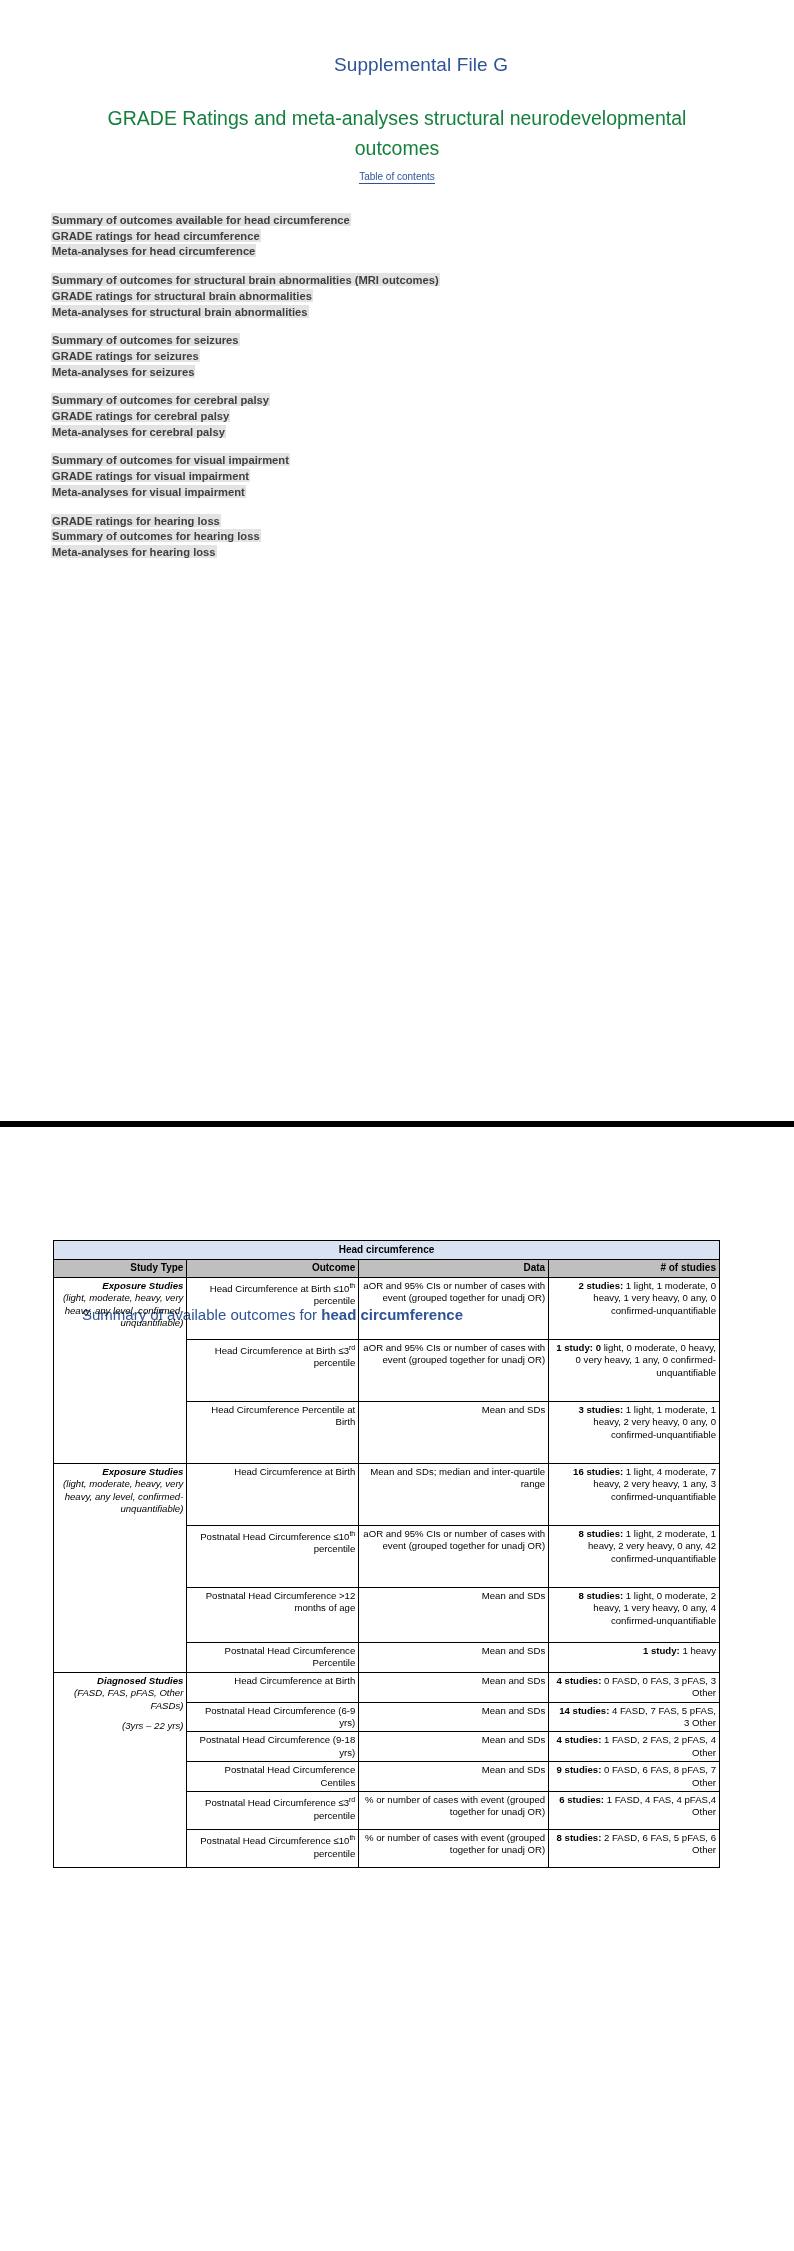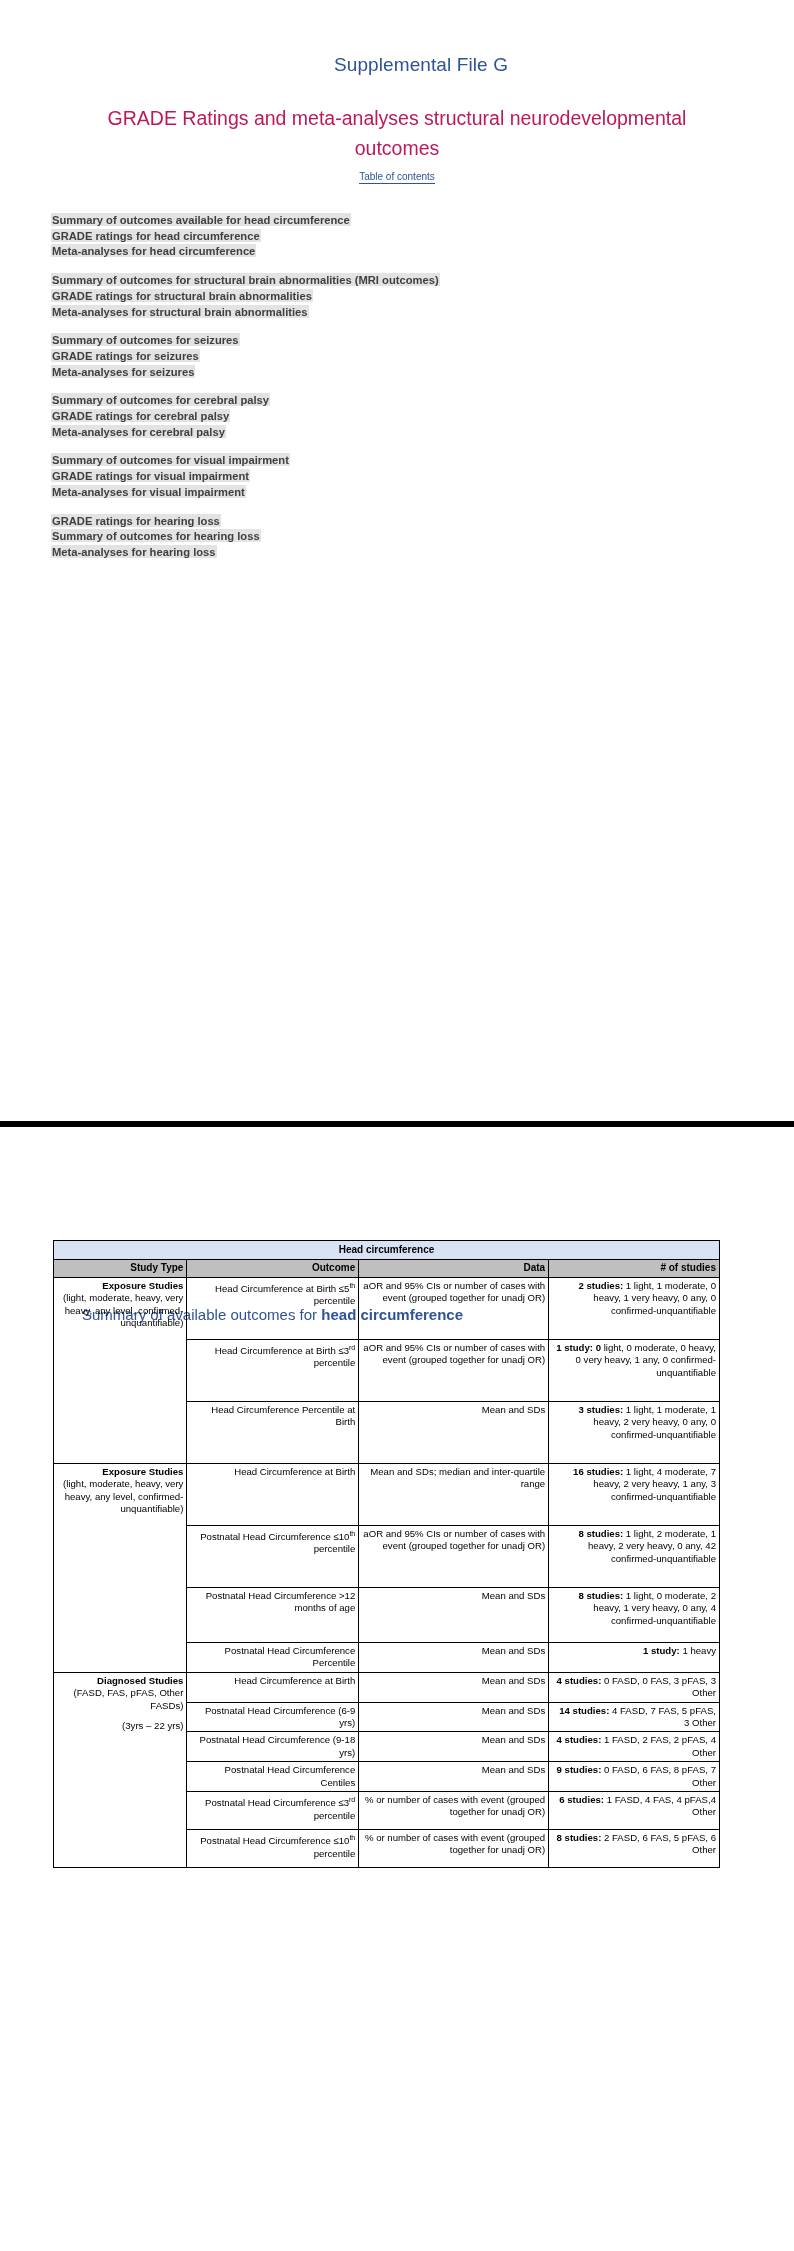--- a/index.html
+++ b/index.html
@@ -38,21 +38,21 @@
   }
 
   .doc-subtitle {
     position: absolute;
     left: 97px; top: 103px;
     width: 600px;
     text-align: center;
     font-size: 19.5px;
     font-weight: 400;
     line-height: 30px;
-    color: #be185d;
+    color: #15803d;
   }
 
   .toc-heading {
     position: absolute;
     left: 0; top: 171px;
     width: 794px;
     text-align: center;
     font-size: 10px;
     color: #2E5496;
   }
@@ -144,20 +144,21 @@
     font-size: 10px;
   }
   .c1 { width: 118px; }
   .c2 { width: 152px; }
   .c3 { width: 168px; }
   .c4 { width: 151px; }
 
   .studytype {
     font-weight: normal;
     vertical-align: top;
+    font-style: italic;
   }
   .studytype b { font-weight: bold; }
   .nstud b { font-weight: bold; }
   sup { font-size: 7px; vertical-align: super; }
   .spacer-p { height: 8px; }
 </style>
 </head>
 <body>
 
 <div class="page1">
@@ -228,21 +229,21 @@
       <tr>
         <th class="col-head">Study Type</th>
         <th class="col-head">Outcome</th>
         <th class="col-head">Data</th>
         <th class="col-head"># of studies</th>
       </tr>
     </thead>
     <tbody id="tbody-root">
         <tr style="height: 62px;">
           <td class="studytype" rowspan="3"><b>Exposure Studies</b><br><span>(light, moderate, heavy, very heavy, any level, confirmed-unquantifiable)</span></td>
-          <td><span>Head Circumference at Birth ≤5</span><sup>th</sup><span> percentile</span></td>
+          <td><span>Head Circumference at Birth ≤10</span><sup>th</sup><span> percentile</span></td>
           <td>aOR and 95% CIs or number of cases with event (grouped together for unadj OR)</td>
           <td class="nstud"><b>2 studies:</b><span> 1 light, 1 moderate, 0 heavy, 1 very heavy, 0 any, 0 confirmed-unquantifiable</span></td>
         </tr>
         <tr style="height: 62px;">
           <td><span>Head Circumference at Birth ≤3</span><sup>rd</sup><span> percentile</span></td>
           <td>aOR and 95% CIs or number of cases with event (grouped together for unadj OR)</td>
           <td class="nstud"><b>1 study: 0</b><span> light, 0 moderate, 0 heavy, 0 very heavy, 1 any, 0 confirmed-unquantifiable</span></td>
         </tr>
         <tr style="height: 62px;">
           <td><span>Head Circumference Percentile at Birth</span></td>

